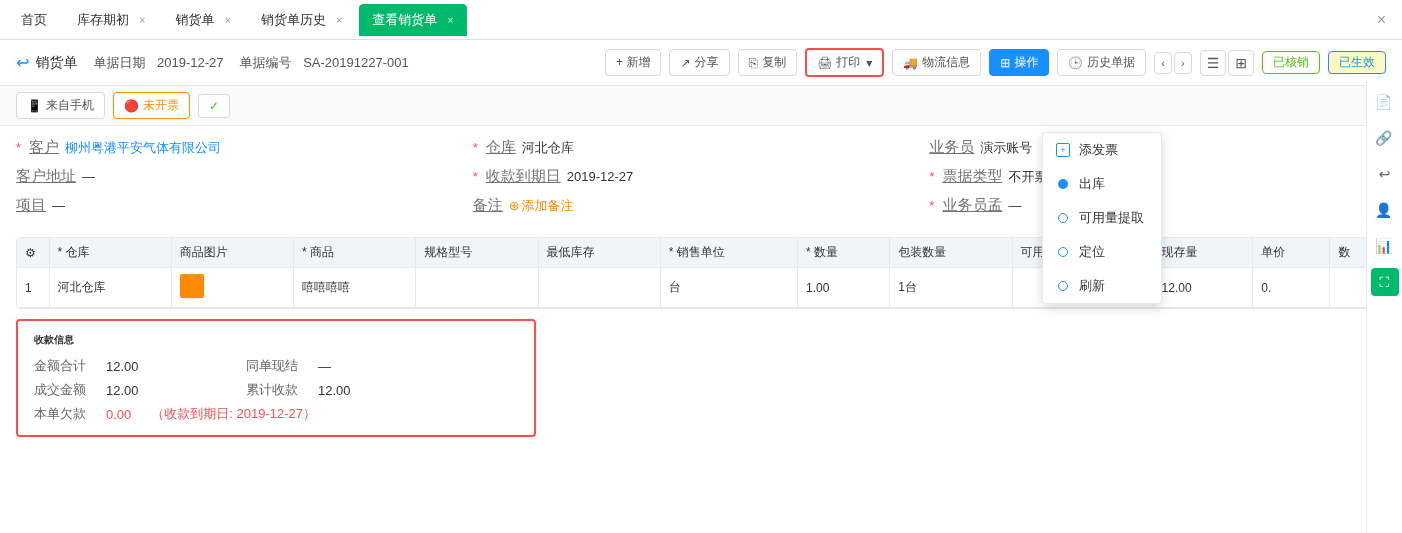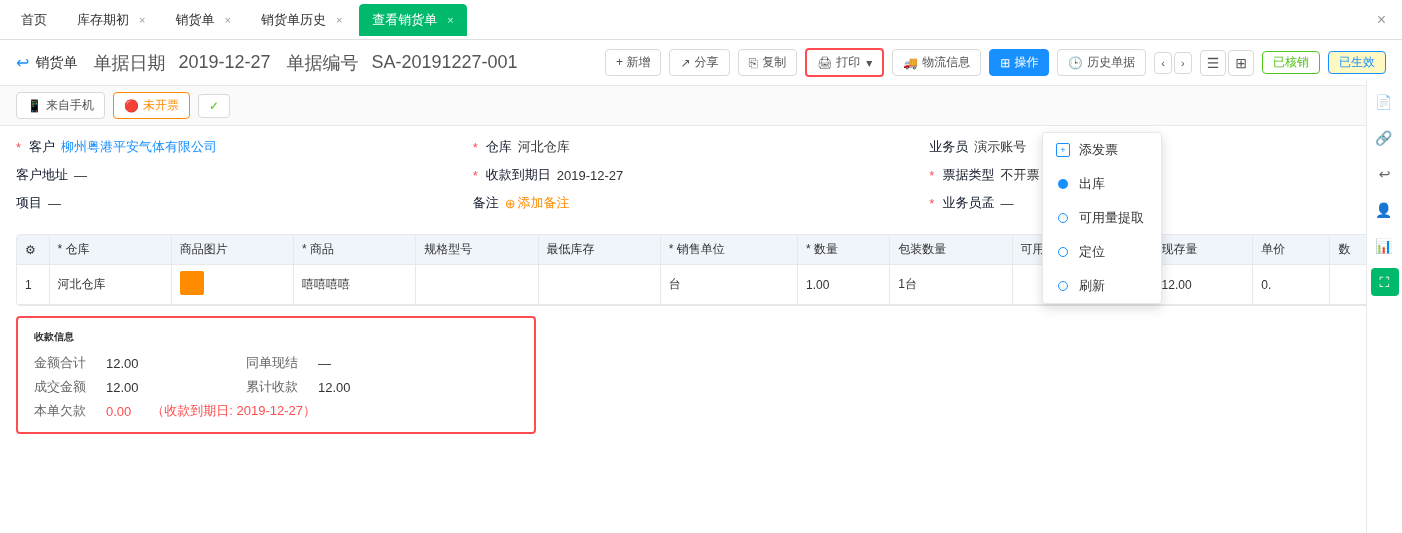--- a/index.html
+++ b/index.html
@@ -23,21 +23,21 @@
     
     .main-content { background: #fff; height: calc(533px - 40px); overflow: hidden; position: relative; }
 
     
     .doc-header {
       display: flex; align-items: center; padding: 8px 16px; border-bottom: 1px solid #e8e8e8;
       background: #fff; gap: 16px;
     }
     .doc-title { display: flex; align-items: center; gap: 6px; font-size: 14px; font-weight: 500; color: #333; }
     .doc-title-icon { color: #1890ff; font-size: 16px; }
-    .doc-meta { display: flex; align-items: center; gap: 16px; font-size: 18px; color: #555; }
+    .doc-meta { display: flex; align-items: center; gap: 16px; font-size: 13px; color: #555; }
     .doc-meta span { display: flex; align-items: center; gap: 4px; }
     .doc-actions { margin-left: auto; display: flex; align-items: center; gap: 8px; padding-left: 44px; }
     .action-btn {
       display: flex; align-items: center; gap: 4px; padding: 4px 10px; border: 1px solid #d9d9d9;
       border-radius: 4px; cursor: pointer; font-size: 12px; color: #555; background: #fff;
     }
     .action-btn.active-tab { background: #1890ff; color: #fff; border-color: #1890ff; }
     .action-btn.highlight-red { border: 2px solid #ff4d4f; color: #555; }
     .status-badge {
       display: flex; align-items: center; gap: 4px; padding: 2px 10px;
@@ -59,21 +59,21 @@
       display: flex; align-items: center; gap: 4px; padding: 4px 10px;
       border: 1px solid #d9d9d9; border-radius: 4px; cursor: pointer; font-size: 12px;
       color: #555; background: #fff;
     }
     .sub-btn.open-btn { border-color: #ff8c00; color: #ff8c00; }
 
     
     .form-section { padding: 12px 16px; background: #fff; }
     .form-row { display: flex; align-items: center; gap: 0; margin-bottom: 10px; }
     .form-field { display: flex; align-items: center; gap: 6px; flex: 1; }
-    .field-label { color: #0f172a; white-space: nowrap; font-size: 13px; }
+    .field-label { color: #737373; white-space: nowrap; font-size: 15px; text-decoration: underline; }
     .required { color: #ff4d4f; margin-right: 2px; }
     .field-value { color: #333; font-size: 13px; }
     .field-value.link { color: #1890ff; cursor: pointer; }
     .add-note { color: #ff8c00; cursor: pointer; display: flex; align-items: center; gap: 2px; font-size: 13px; }
 
     
     .table-container { border: 1px solid #e8e8e8; margin: 0 16px; border-radius: 4px; overflow: hidden; }
     .data-table { width: 100%; border-collapse: collapse; font-size: 12px; }
     .data-table th {
       background: #f0f5fb; border-right: 1px solid #e8e8e8; border-bottom: 1px solid #e8e8e8;

